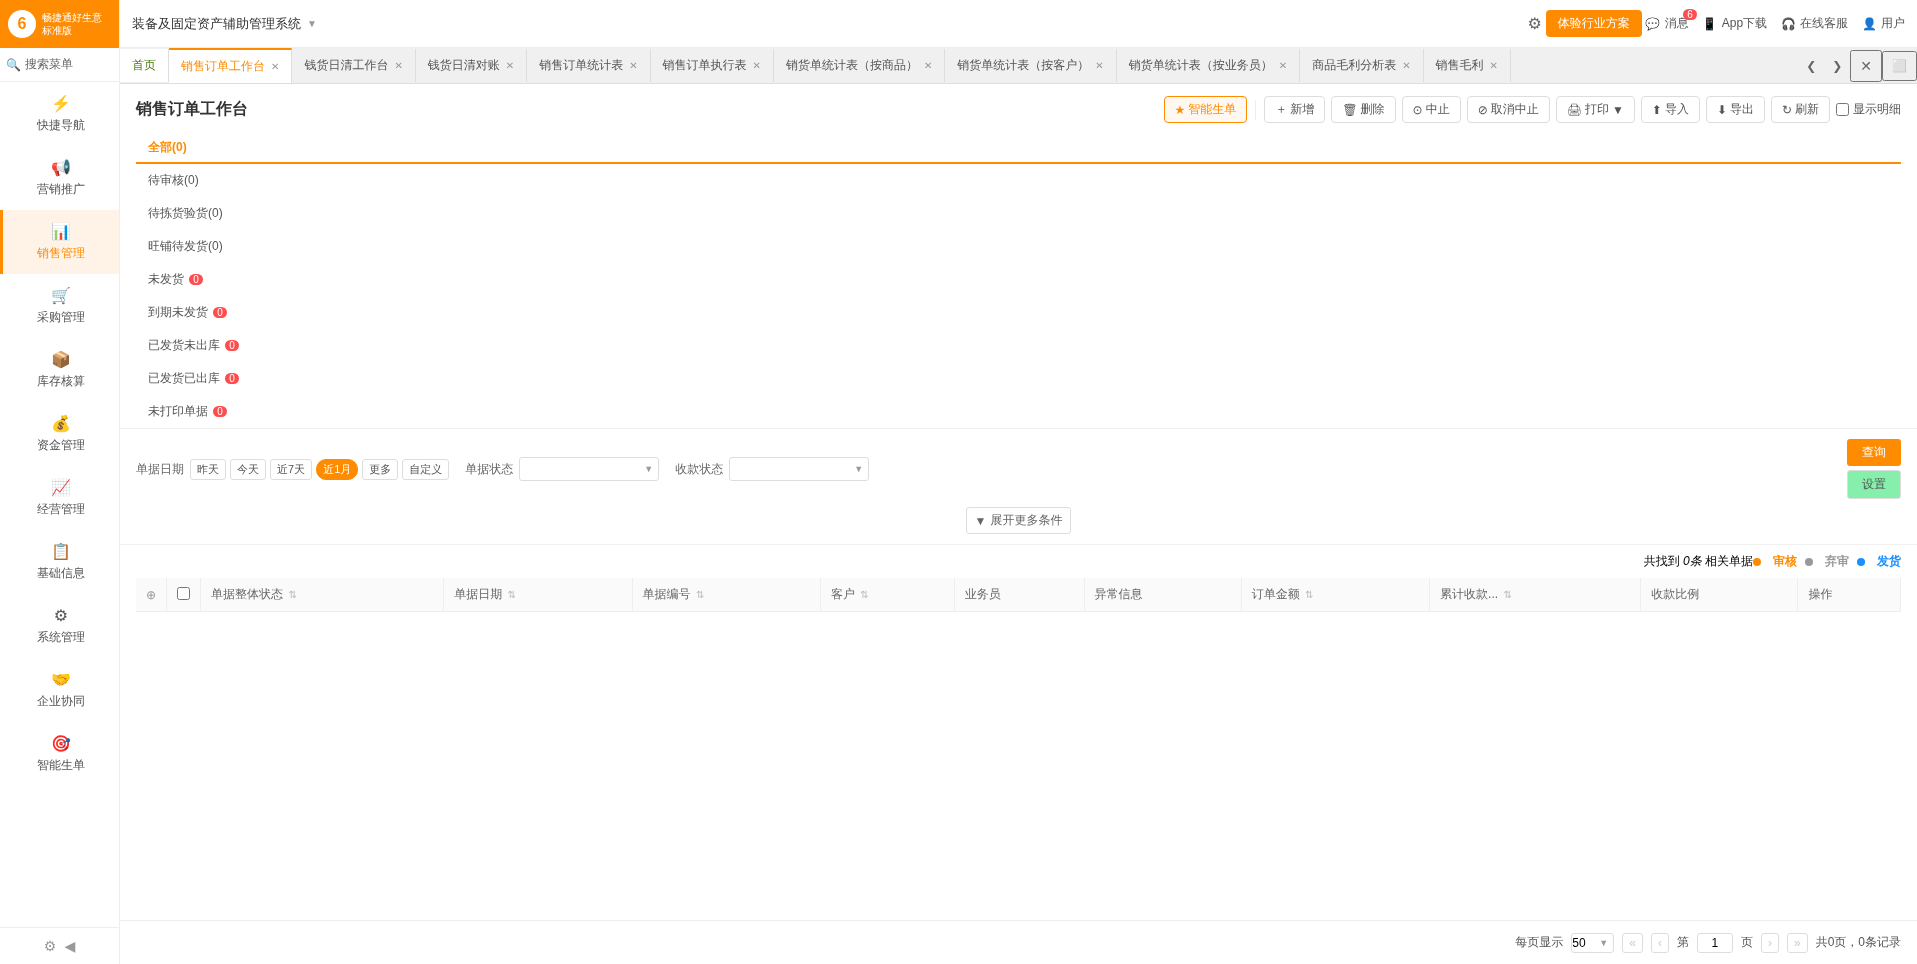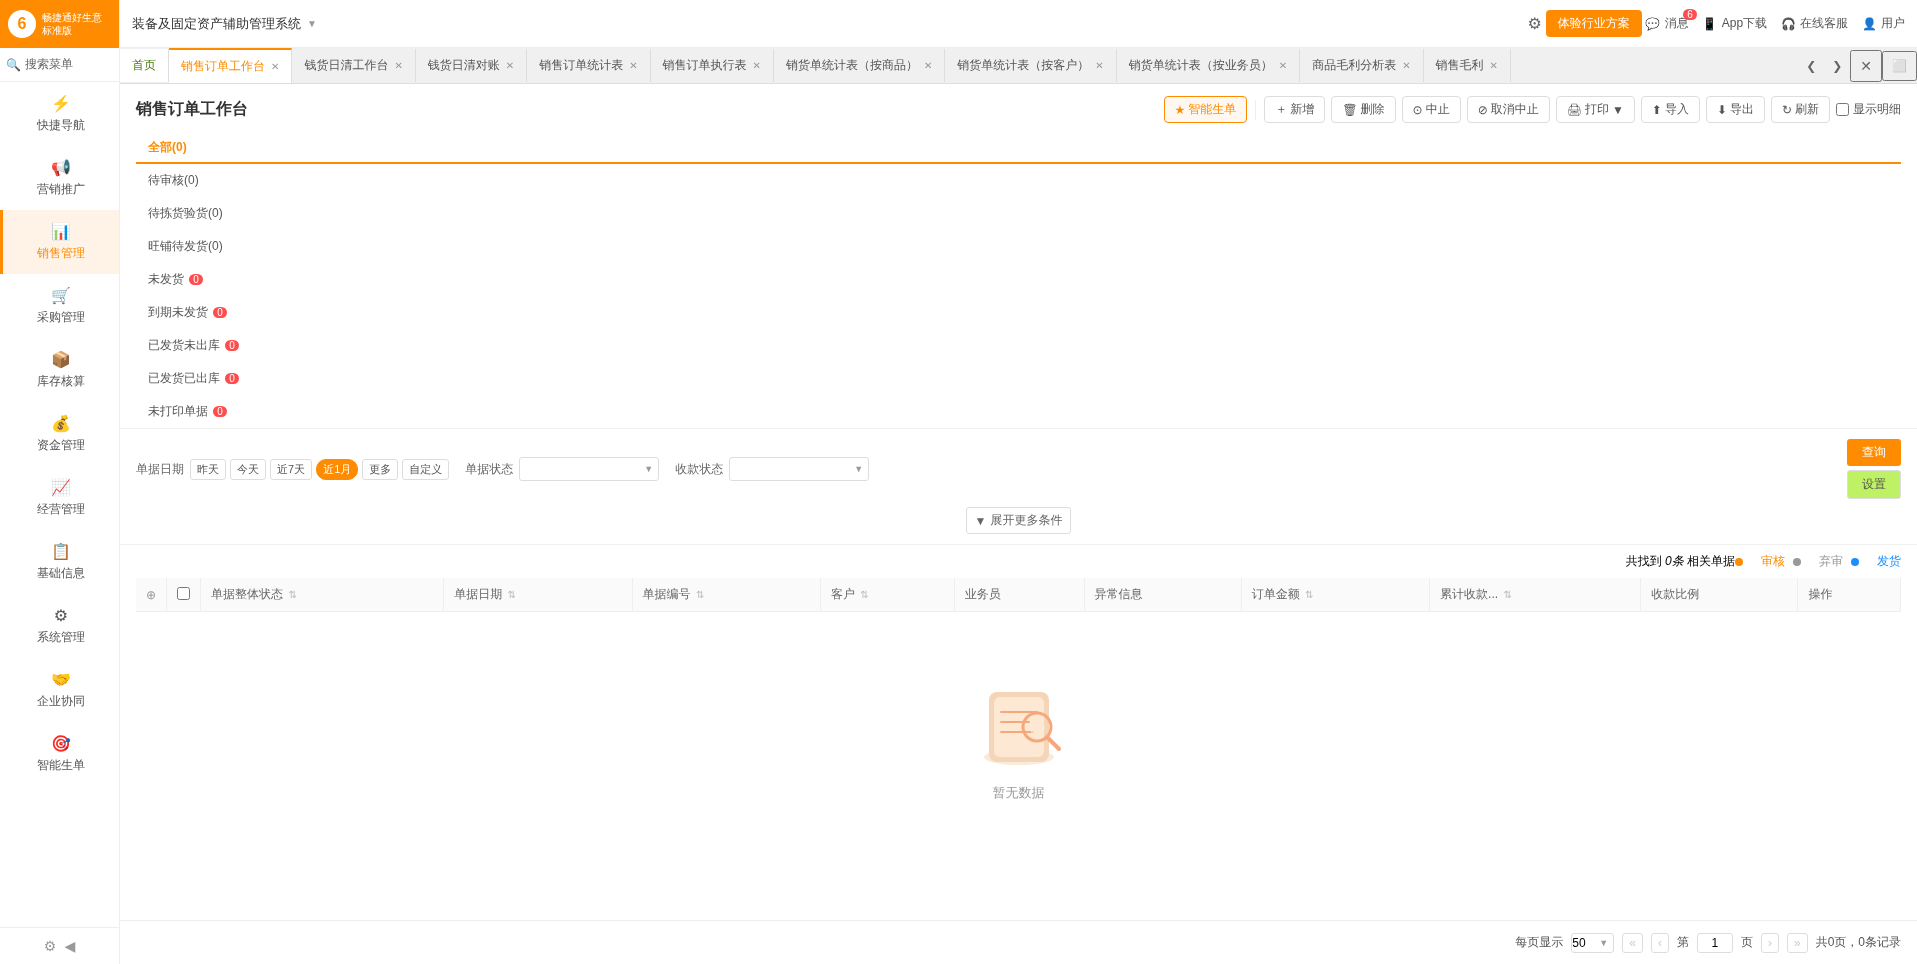--- a/index.html
+++ b/index.html
@@ -66,27 +66,27 @@
     .search-label { color: #666; font-size: 12px; white-space: nowrap; }
     .date-range-btns { display: flex; gap: 4px; }
     .date-btn { padding: 2px 6px; font-size: 11px; border: 1px solid #ddd; border-radius: 3px; cursor: pointer; color: #555; background: #fff; }
     .date-btn.active { background: #ff8c00; color: #fff; border-color: #ff8c00; border-radius: 10px; }
     .date-range-display { color: #555; font-size: 12px; margin-top: 2px; }
     .search-select { padding: 4px 24px 4px 8px; border: 1px solid #ddd; border-radius: 3px; font-size: 12px; color: #555; background: #fff; min-width: 140px; appearance: none; cursor: pointer; }
     .select-wrapper { position: relative; display: inline-block; }
     .select-wrapper::after { content: '▼'; position: absolute; right: 6px; top: 50%; transform: translateY(-50%); font-size: 9px; color: #999; pointer-events: none; }
     .expand-btn { display: flex; align-items: center; gap: 4px; color: #666; font-size: 12px; cursor: pointer; padding: 4px 8px; border: 1px solid #ddd; border-radius: 3px; background: #fff; }
     .query-btn { background: #ff8c00; color: #fff; border: none; border-radius: 3px; padding: 5px 14px; font-size: 12px; cursor: pointer; }
-    .set-btn { background: #bef264; color: #555; border: 1px solid #ddd; border-radius: 3px; padding: 5px 14px; font-size: 12px; cursor: pointer; }
+    .set-btn { background: #86efac; color: #555; border: 1px solid #ddd; border-radius: 3px; padding: 5px 14px; font-size: 12px; cursor: pointer; }
 
     
     .table-area { flex: 1; overflow: auto; padding: 0 16px; }
     .table-summary { display: flex; align-items: center; justify-content: flex-end; padding: 8px 0; }
     .table-actions-right { display: flex; gap: 8px; }
-    .action-link { display: flex; align-items: center; gap: 18px; font-size: 12px; cursor: pointer; }
+    .action-link { display: flex; align-items: center; gap: 12px; font-size: 12px; cursor: pointer; font-weight: bold; }
     .action-link.review { color: #ff8c00; }
     .action-link.cancel { color: #999; }
     .action-link.ship { color: #1890ff; }
     .dot { width: 8px; height: 8px; border-radius: 50%; display: inline-block; }
     .dot.orange { background: #ff8c00; }
     .dot.gray { background: #999; }
     .dot.blue { background: #1890ff; }
 
     table { width: 100%; border-collapse: collapse; font-size: 12px; }
     thead tr { background: #fafafa; border-bottom: 1px solid #eee; }
@@ -455,38 +455,20 @@
             </th>
             <th>
               <span>操作</span>
             </th>
           </tr>
         </thead>
         <tbody>
         </tbody>
       </table>
 
-      <div class="empty-state">
-        <svg class="empty-illustration" viewBox="0 0 120 100">
-
-          <ellipse cx="60" cy="85" rx="35" ry="8" fill="#f5d5b8" opacity="0.5"></ellipse>
-          <rect x="30" y="20" width="60" height="70" rx="8" fill="#f5d5b8"></rect>
-          <rect x="35" y="25" width="50" height="60" rx="6" fill="#fde8d4"></rect>
-
-          <line x1="42" y1="40" x2="78" y2="40" stroke="#f5a87c" stroke-width="2" stroke-linecap="round"></line>
-          <line x1="42" y1="50" x2="70" y2="50" stroke="#f5a87c" stroke-width="2" stroke-linecap="round"></line>
-          <line x1="42" y1="60" x2="74" y2="60" stroke="#f5a87c" stroke-width="2" stroke-linecap="round"></line>
-
-          <circle cx="78" cy="55" r="14" fill="none" stroke="#f5a87c" stroke-width="3"></circle>
-          <line x1="88" y1="65" x2="100" y2="77" stroke="#f5a87c" stroke-width="4" stroke-linecap="round"></line>
-
-          <circle cx="78" cy="55" r="8" fill="#fde8d4" opacity="0.6"></circle>
-        </svg>
-        <span class="empty-text">暂无数据</span>
-      </div>
     </div>
 
     <div class="pagination">
       <span>每页显示</span>
       <div class="select-wrapper">
         <select class="page-size-select">
           <option value="10">10</option>
           <option value="20">20</option>
           <option value="50" selected="">50</option>
           <option value="100">100</option>

